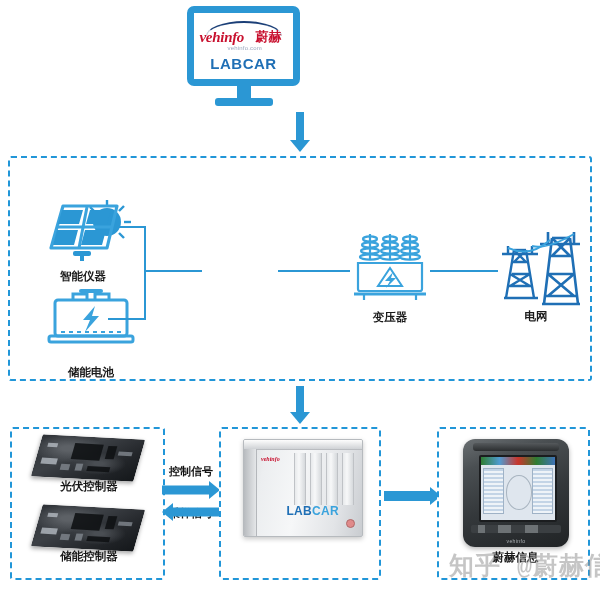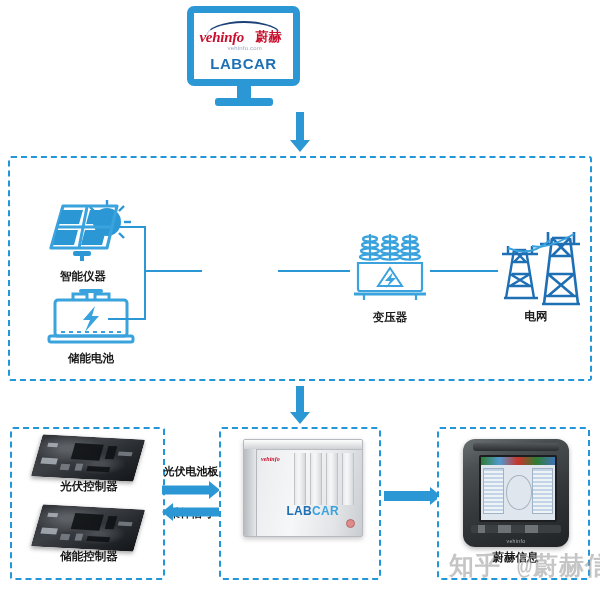--- a/index.html
+++ b/index.html
@@ -279,21 +279,21 @@
         <g stroke="#3aa3dd" fill="none" stroke-width="3">
           <rect x="12" y="12" width="72" height="36" rx="3"></rect>
           <rect x="6" y="48" width="84" height="6" rx="2"></rect>
           <path d="M30 12 L30 6 L44 6 L44 12"></path>
           <path d="M52 12 L52 6 L66 6 L66 12"></path>
           <path d="M38 3 L58 3" stroke-width="4" stroke-linecap="round"></path>
         </g>
         <path d="M18 44 h60" stroke="#3aa3dd" stroke-width="2" stroke-dasharray="4 4"></path>
         <path d="M52 18 L40 32 L47 32 L42 44 L56 28 L49 28 Z" fill="#3aa3dd"></path>
       </svg>
-      <div class="lbl node-label" style="margin-top:3px;width:96px;">储能电池</div>
+      <div class="lbl node-label" style="margin-top:17px;width:96px;">储能电池</div>
     </div>
 
     <div class="wire" style="left:108px;top:68px;width:28px;height:2px;"></div>
     <div class="wire" style="left:98px;top:160px;width:38px;height:2px;"></div>
     <div class="wire" style="left:134px;top:68px;width:2px;height:94px;"></div>
     <div class="wire" style="left:134px;top:112px;width:58px;height:2px;"></div>
 
 
     <div class="wire" style="left:268px;top:112px;width:72px;height:2px;"></div>
 
@@ -391,21 +391,21 @@
         <i class="dk" style="left:66%;top:20%;width:9%;height:30%;"></i>
         <i style="left:78%;top:30%;width:13%;height:11%;"></i>
         <i class="lt" style="left:8%;top:20%;width:9%;height:9%;"></i>
         <i class="dk" style="left:52%;top:70%;width:22%;height:10%;"></i>
       </div>
       <div class="lbl node-label" style="margin-top:44px;width:126px;">光伏控制器</div>
     </div>
   </div>
 
   <div class="abs" style="left:160px;top:466px;width:62px;height:34px;">
-    <div class="lbl sig-label" style="width:62px;">光伏电池板</div>
+    <div class="lbl sig-label" style="width:62px;">控制信号</div>
     <div class="arrow-right" style="left:2px;top:16px;width:58px;height:16px;">
       <div class="ar-shaft" style="left:0;width:47px;height:9px;"></div>
       <div class="ar-head" style="left:47px;"></div>
     </div>
   </div>
 
   <div class="abs" style="left:160px;top:504px;width:62px;height:34px;">
     <div class="arrow-left" style="left:2px;top:0;width:58px;height:16px;">
       <div class="al-shaft" style="left:11px;width:47px;height:9px;"></div>
       <div class="al-head" style="left:0;"></div>

